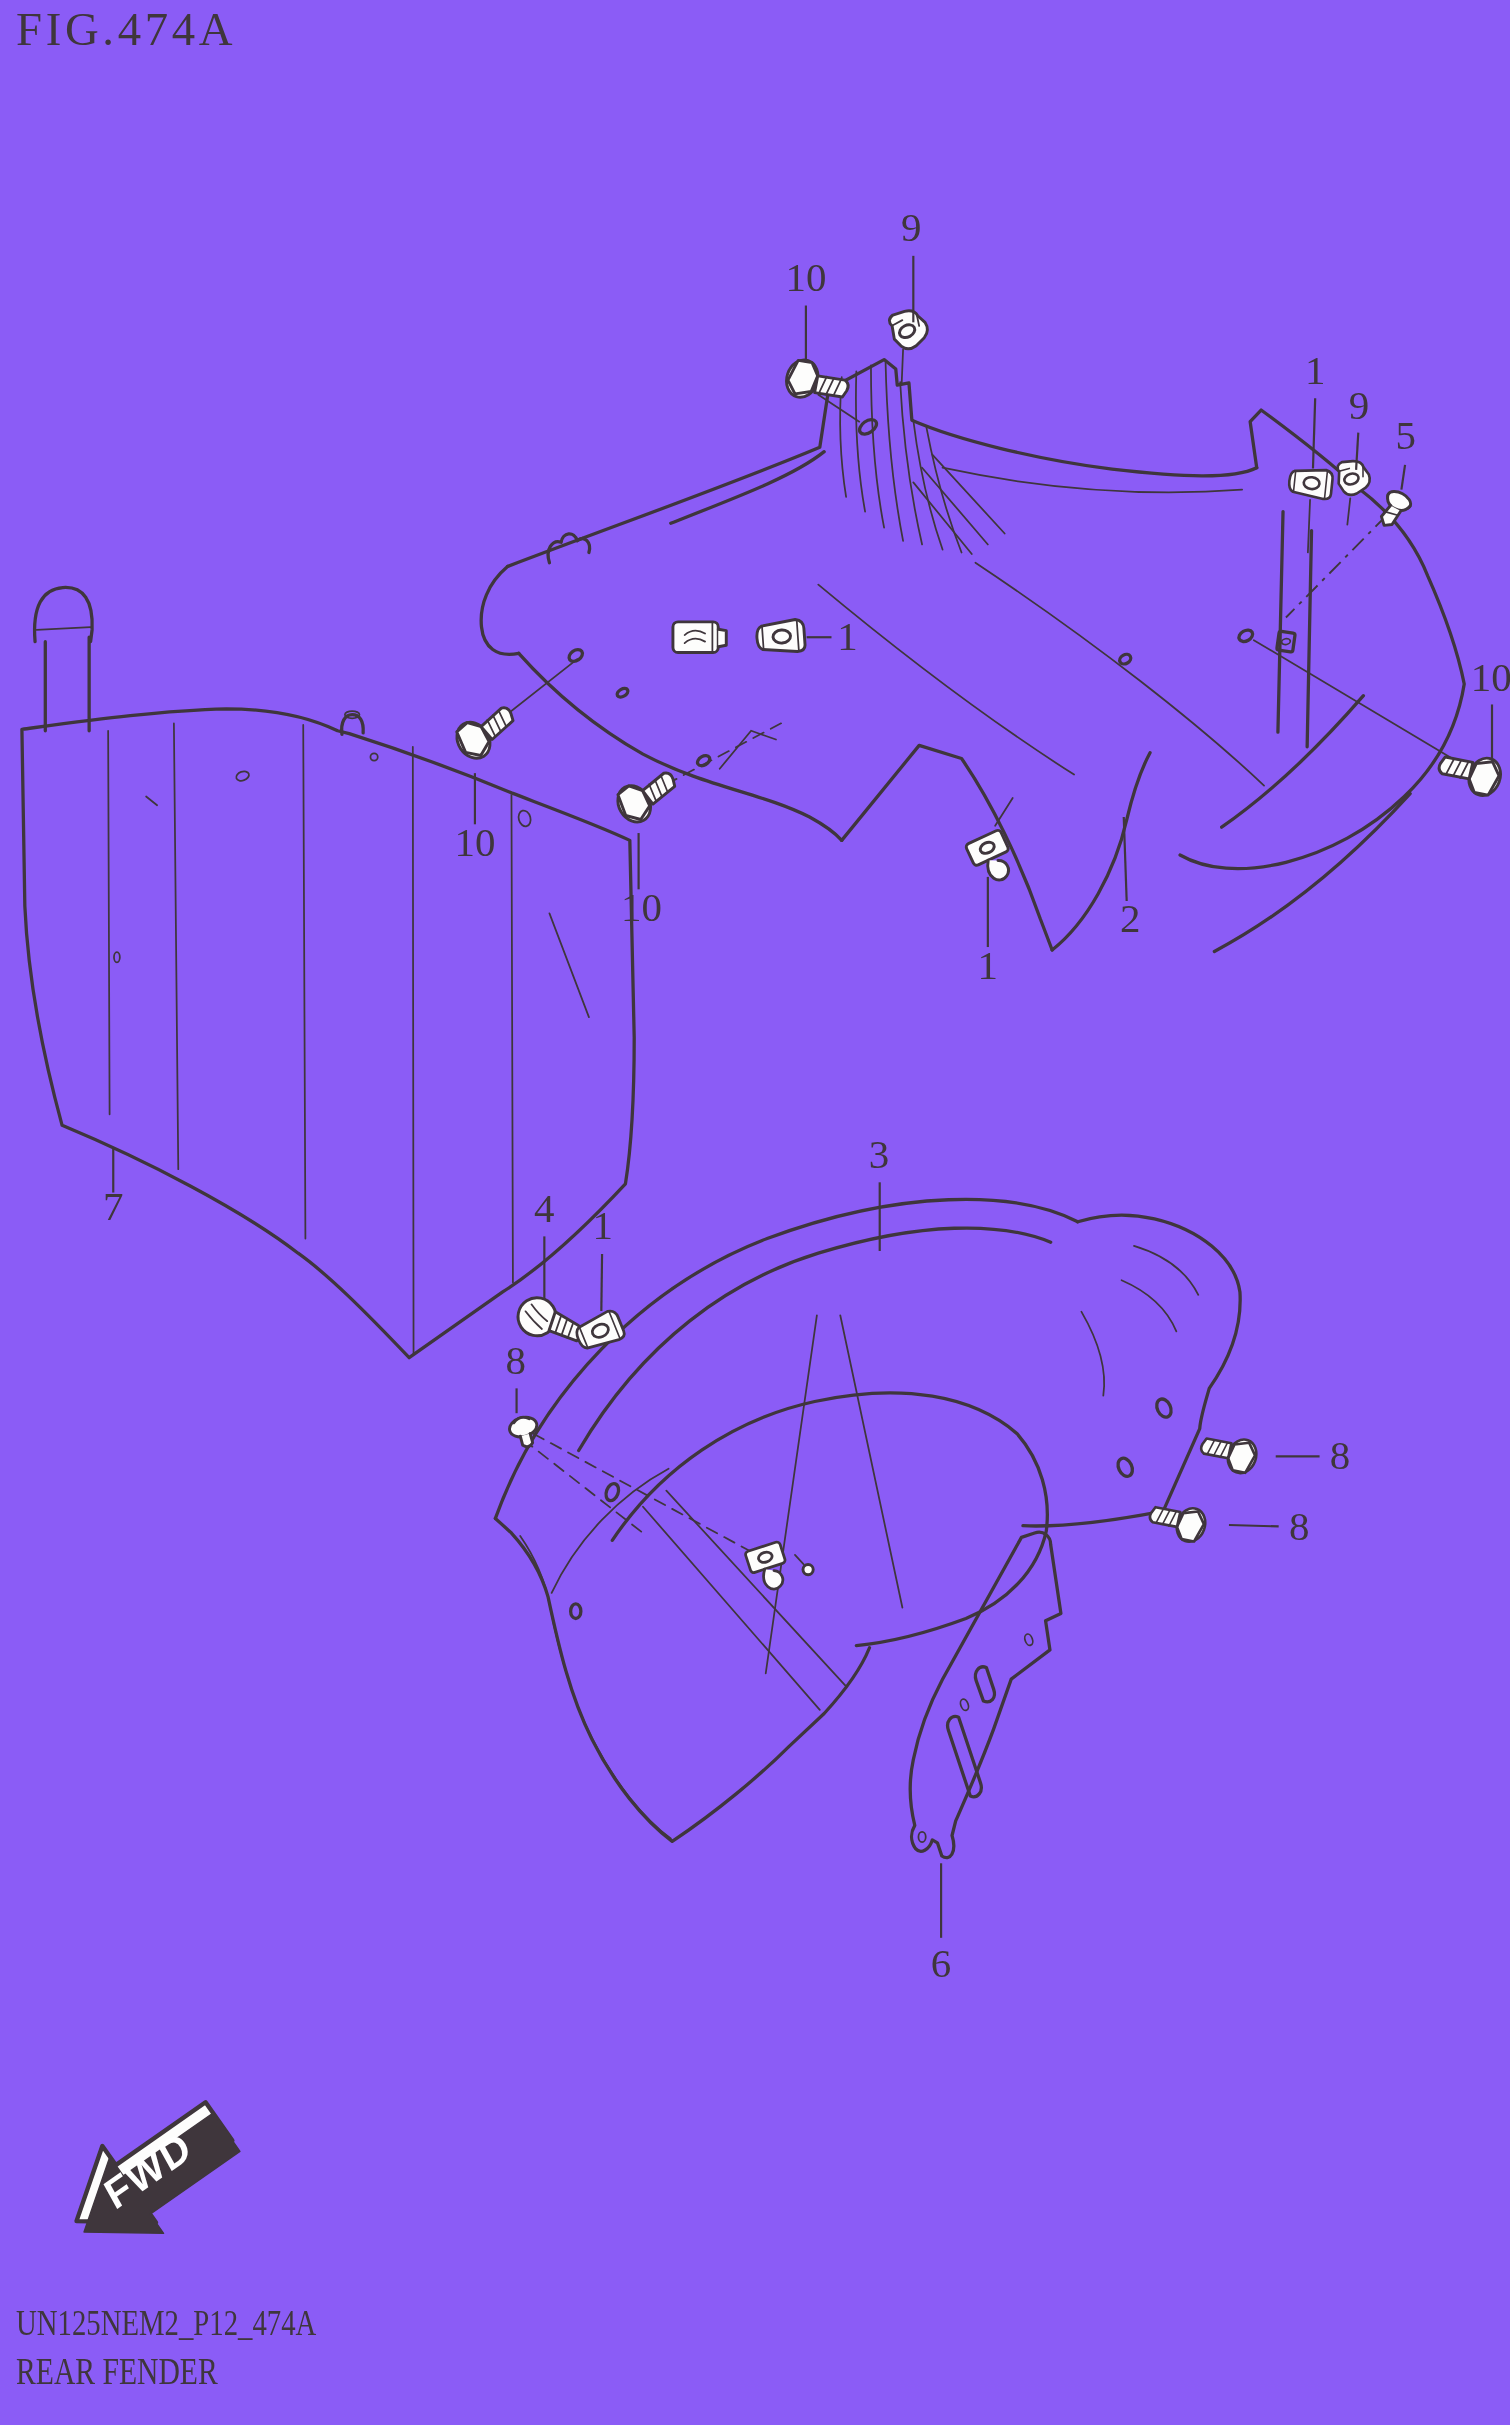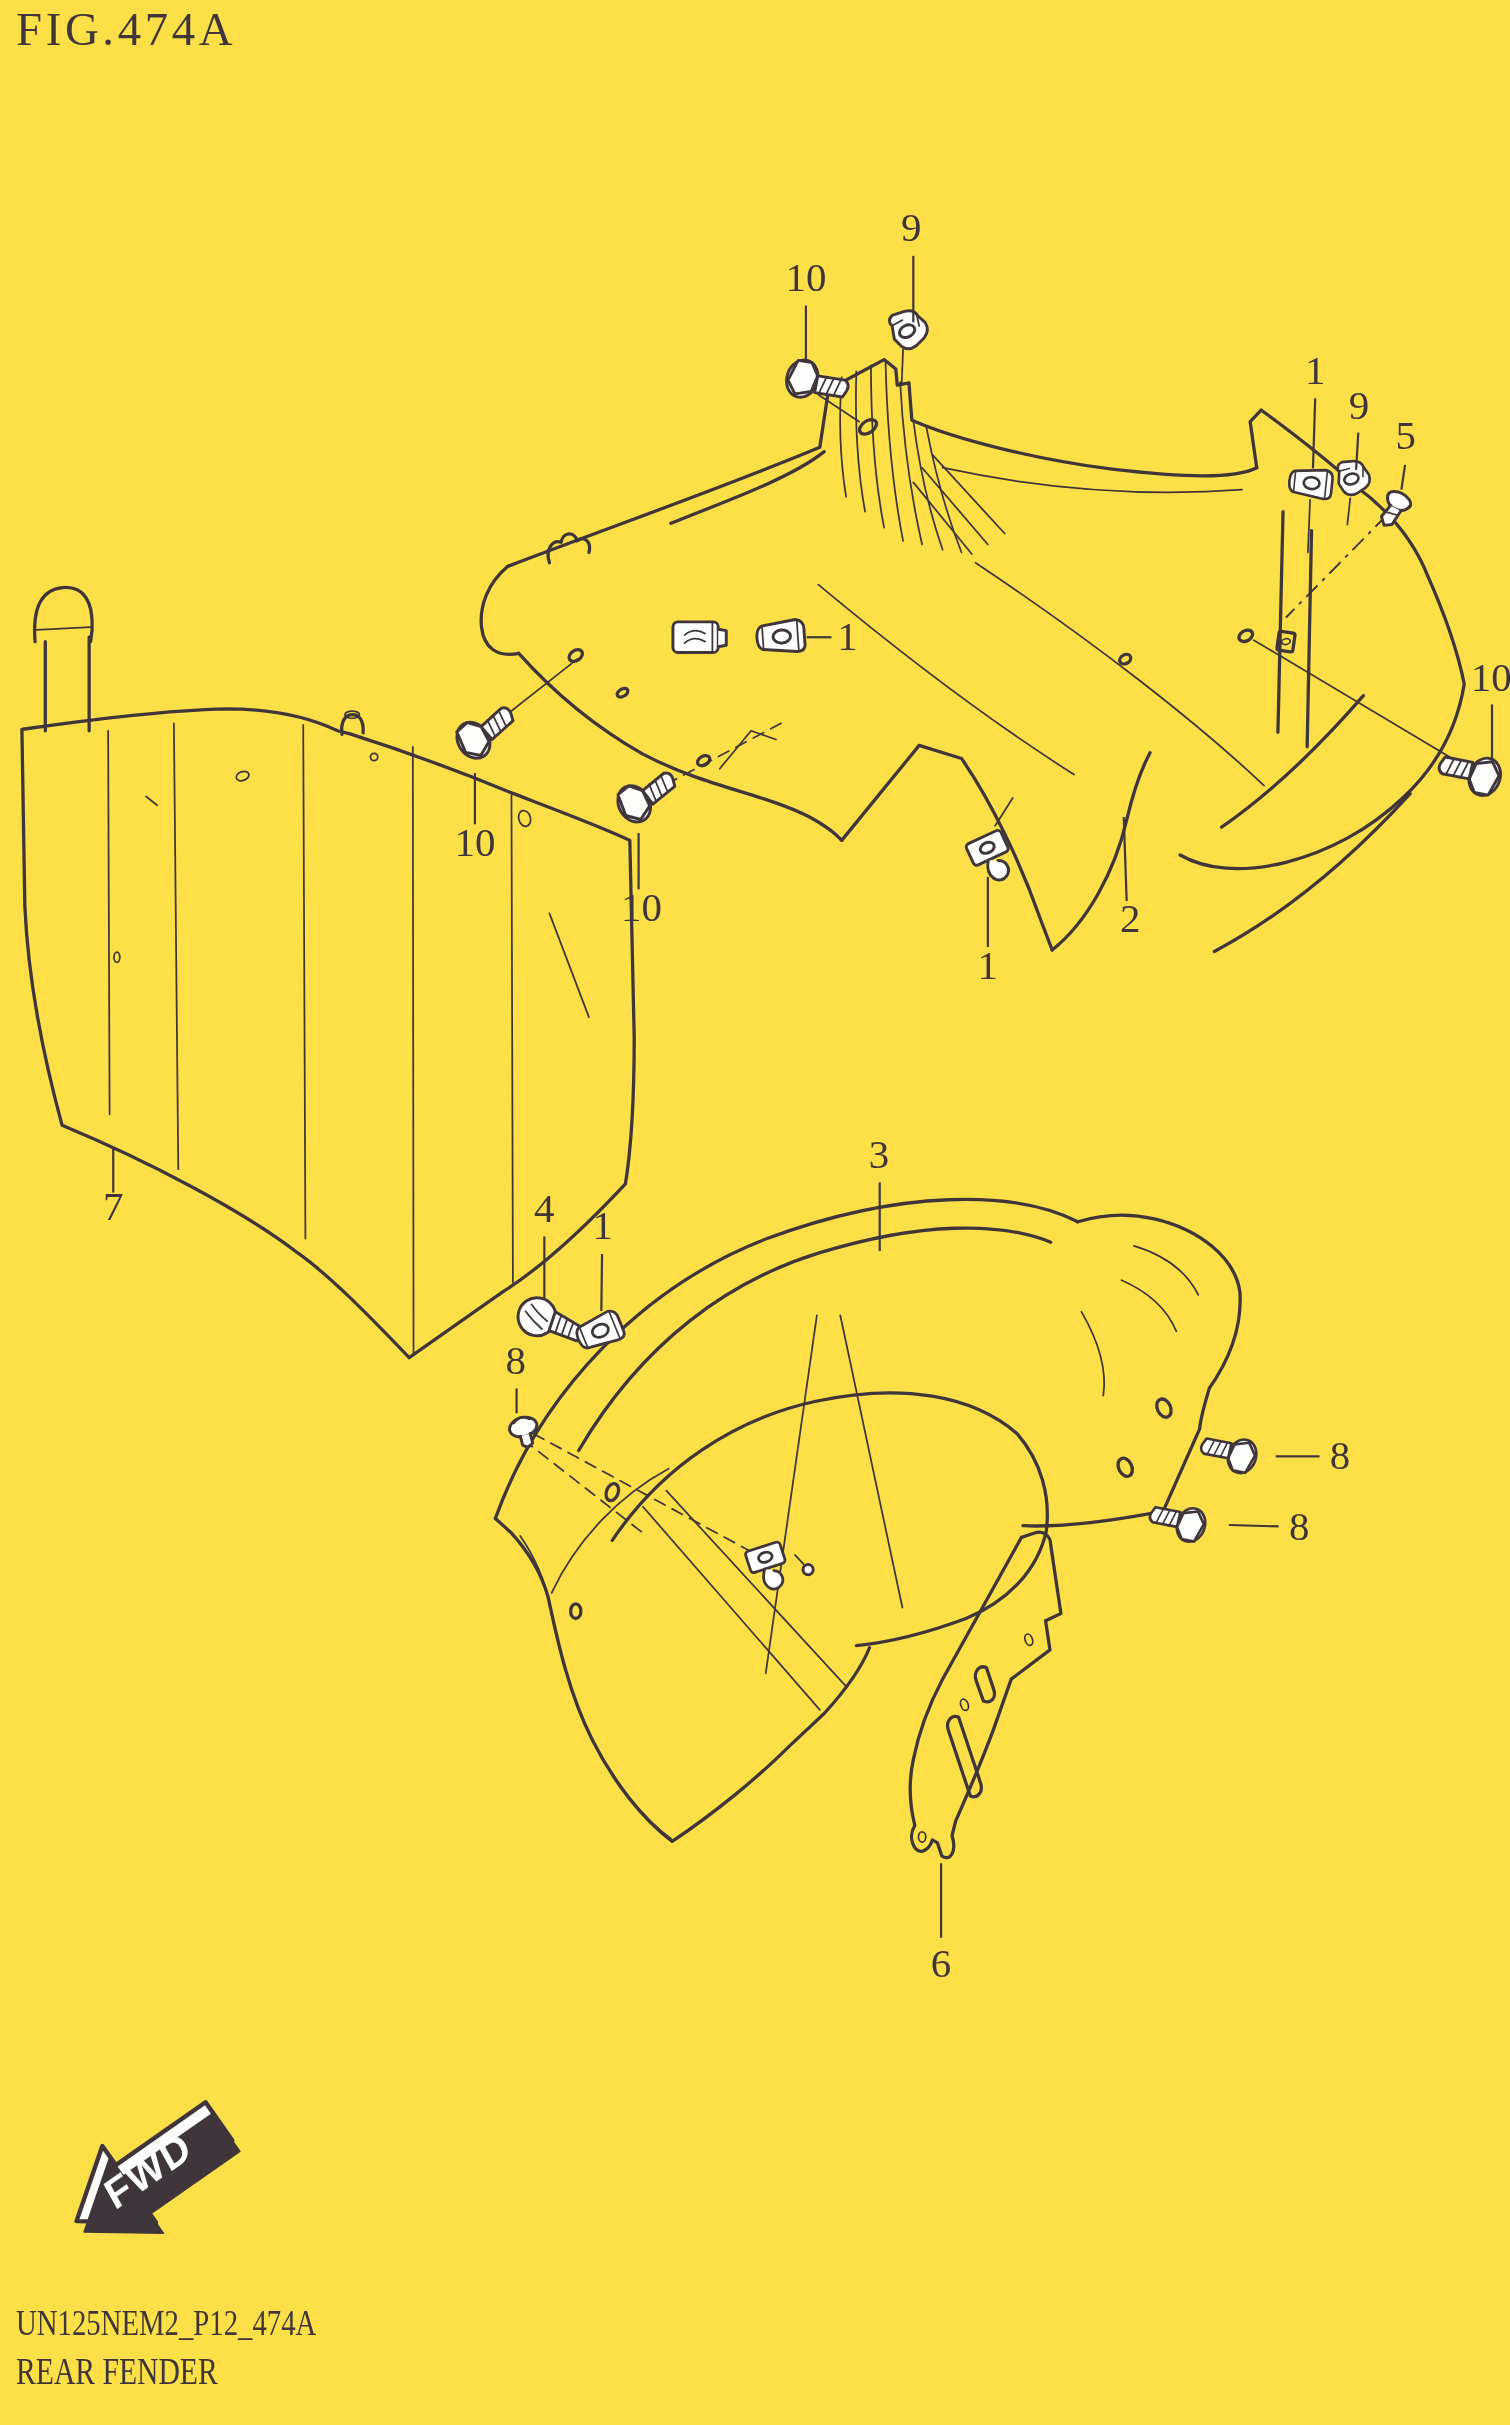--- a/index.html
+++ b/index.html
@@ -1,16 +1,16 @@
 <!DOCTYPE html>
 <html style="font-size:11.7px"><head>
 <meta charset="utf-8">
 <style>
   html,body{margin:0;padding:0;background:#ffffff;}
-  #page{width:1511px;height:2426px;position:relative;background:#fde047;font-family:"Liberation Serif",serif;}
+  #page{width:1511px;height:2426px;position:relative;background:#8b5cf6;font-family:"Liberation Serif",serif;}
   svg{display:block;width:1511px;height:2426px;}
   .art{fill:none;stroke:#3f363c;stroke-width:4.5;stroke-linecap:round;stroke-linejoin:round;}
   .thin{fill:none;stroke:#3f363c;stroke-width:2.4;stroke-linecap:round;}
   .dash{fill:none;stroke:#3f363c;stroke-width:2.4;stroke-dasharray:16 11;stroke-linecap:round;}
   .dashdot{fill:none;stroke:#3f363c;stroke-width:2.6;stroke-dasharray:22 9 5 9;}
   .fast{fill:#fdfdfc;stroke:#3f363c;stroke-width:4;stroke-linecap:round;stroke-linejoin:round;}
   .leader{stroke:#3f363c;stroke-width:3;}
   .callout{font-family:"Liberation Serif",serif;font-size:56px;fill:#3f363c;text-anchor:middle;}
   .titleText{font-family:"Liberation Serif",serif;font-size:64px;fill:#3f363c;letter-spacing:5px;}
   .codeText{font-family:"Liberation Serif",serif;font-size:48px;fill:#3f363c;}

